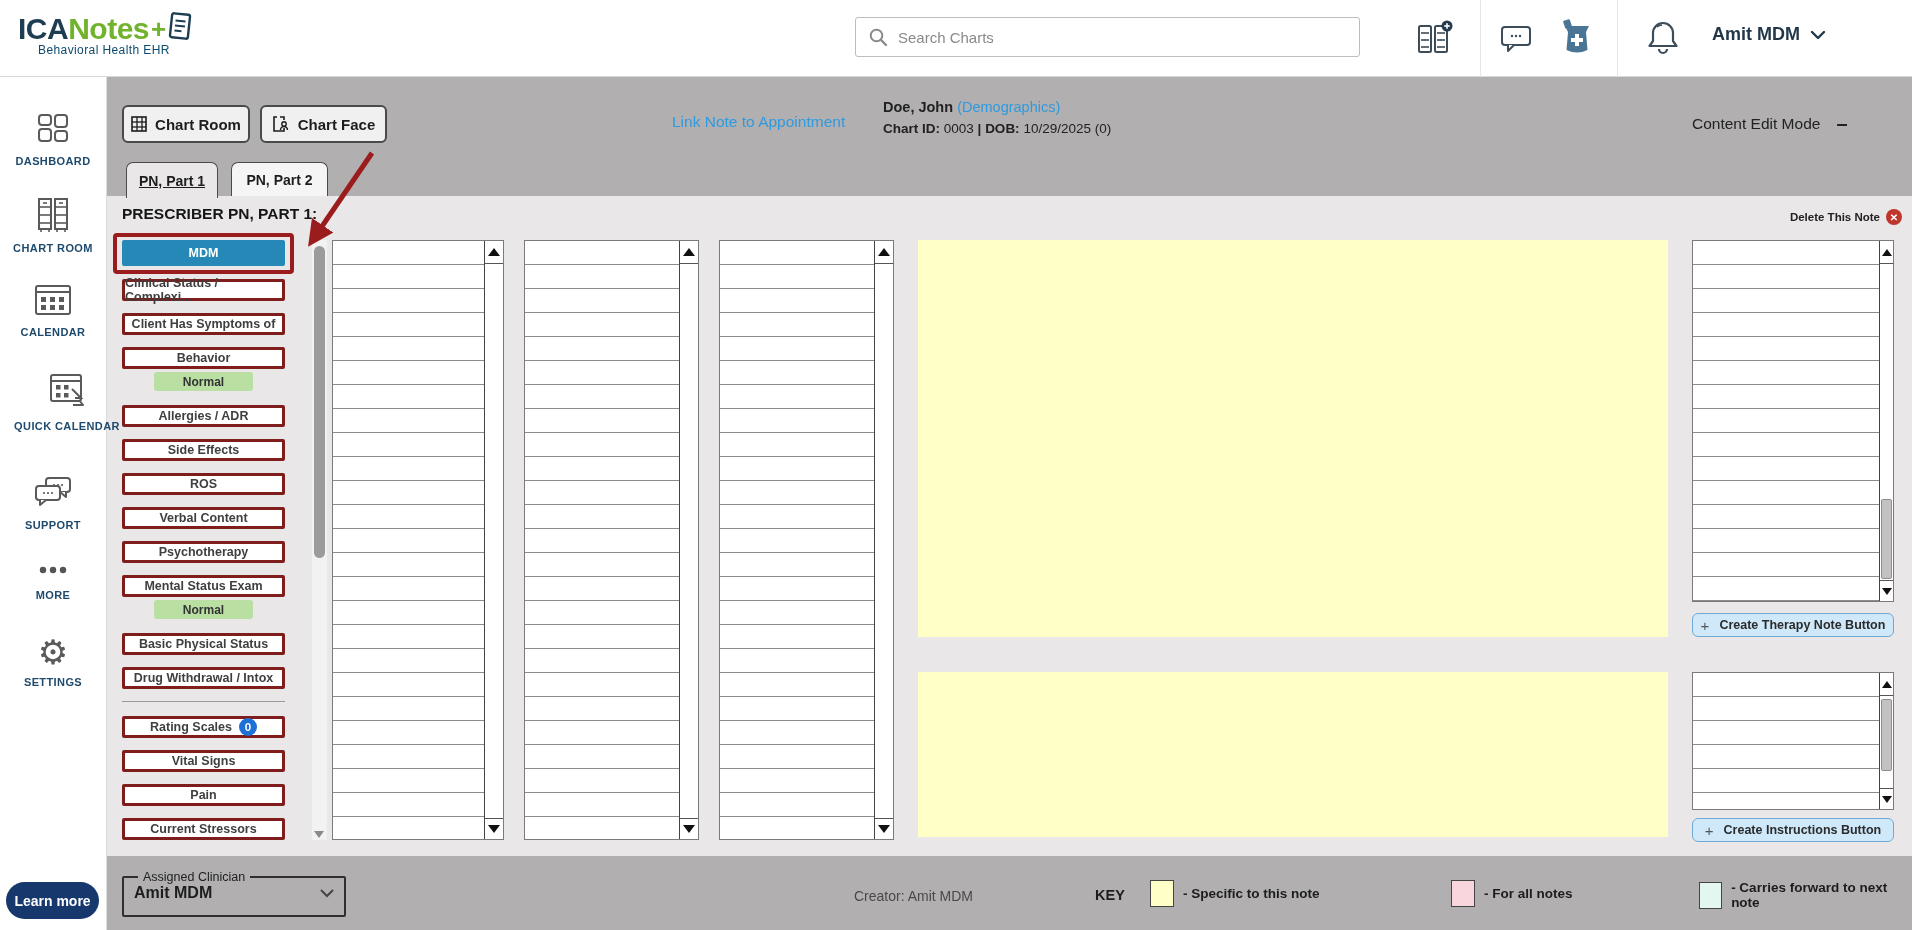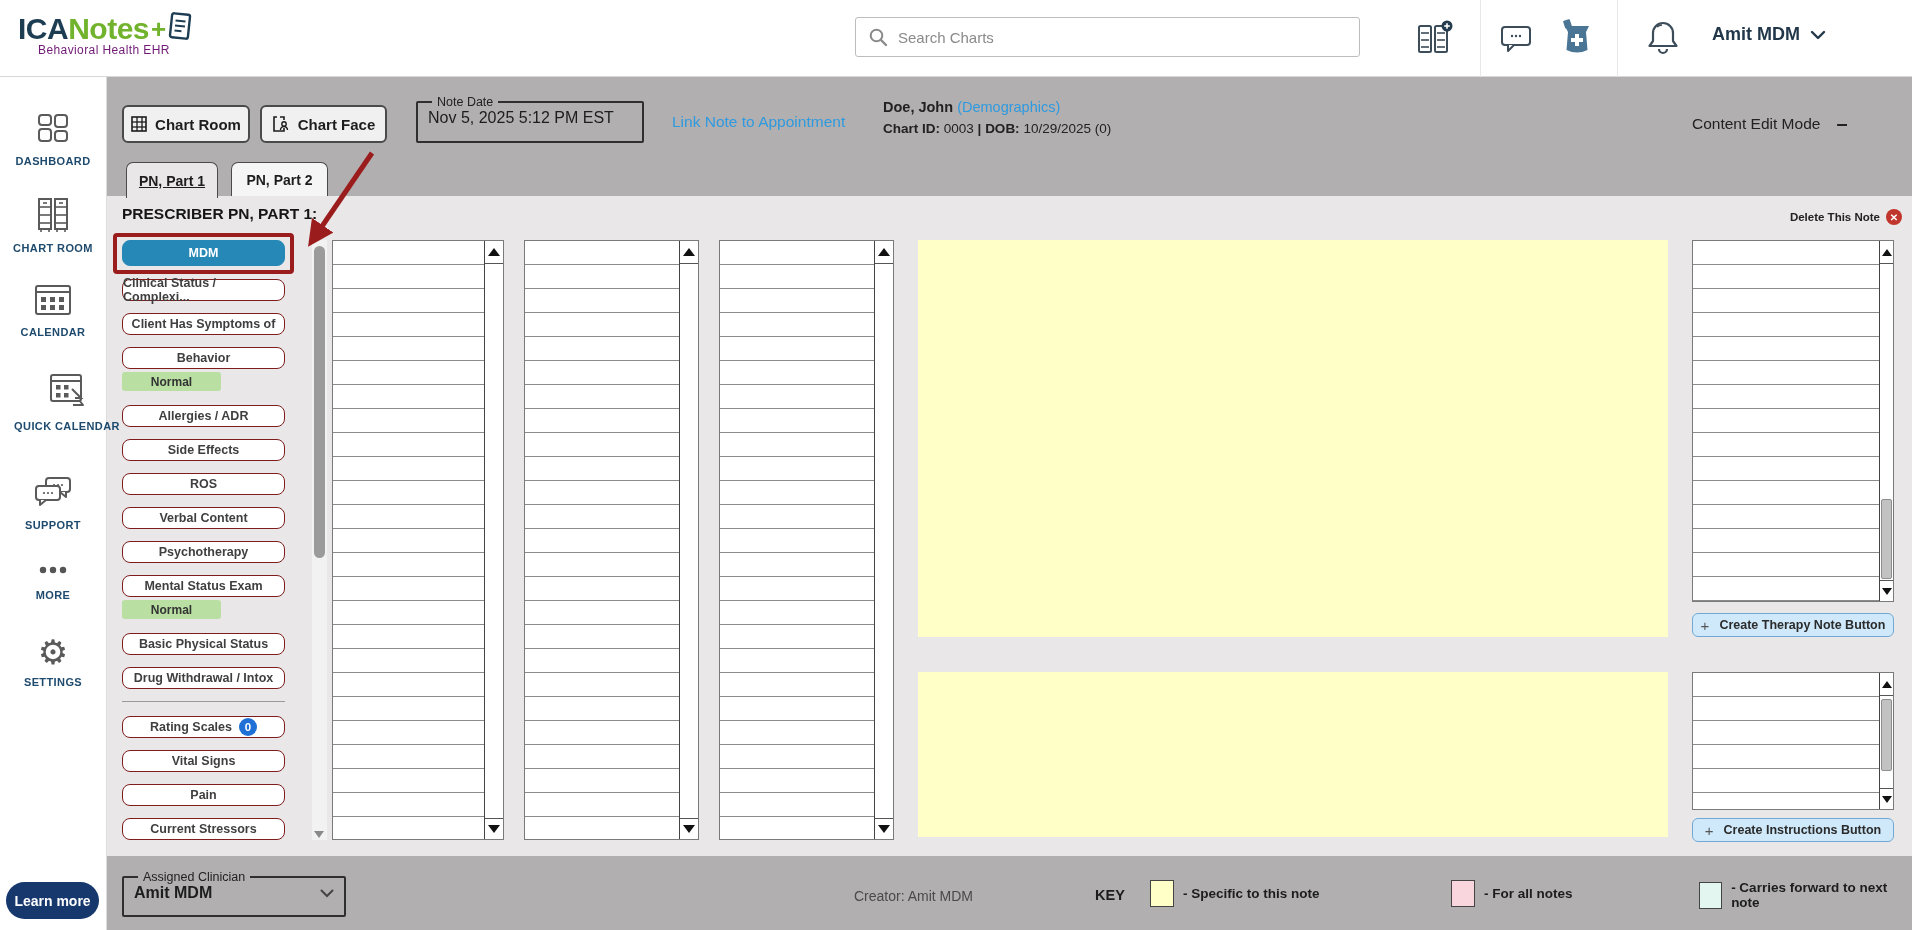--- a/index.html
+++ b/index.html
@@ -10,21 +10,21 @@
     -webkit-font-smoothing: antialiased;
   }
   
   .topbar { position:absolute; left:0; top:0; width:1912px; height:77px; background:#fff; border-bottom:1px solid #d8d8d8; z-index:20; }
   .logo { position:absolute; left:18px; top:12px; }
   .logo-line { font-size:30px; font-weight:bold; letter-spacing:-0.5px; display:flex; align-items:center; }
   .logo-ica { color:#1d3d52; }
   .logo-notes { color:#72b32d; }
   .logo-plus { color:#72b32d; font-size:26px; font-weight:bold; margin-left:2px; }
   .logo-doc { margin-left:1px; transform:rotate(6deg); margin-top:-6px; }
-  .logo-tagline { font-size:12px; color:#701a75; letter-spacing:0.4px; margin-left:20px; margin-top:-3px; }
+  .logo-tagline { font-size:12px; color:#0c4a6e; letter-spacing:0.4px; margin-left:20px; margin-top:-3px; }
   .searchbox { position:absolute; left:855px; top:17px; width:505px; height:40px; border:1px solid #bdbdbd; border-radius:3px; background:#fff; display:flex; align-items:center; padding-left:12px; }
   .searchbox input { border:none; outline:none; font-size:15px; color:#444; width:430px; margin-left:10px; font-family:"Liberation Sans",sans-serif; background:transparent; }
   .searchbox input::placeholder { color:#8a8a8a; }
   .topbar-divider { position:absolute; top:0; width:1px; height:77px; background:#e7e7e7; }
   .top-icon { position:absolute; top:20px; cursor:pointer; }
   .user-menu { position:absolute; left:1712px; top:24px; display:flex; align-items:center; gap:10px; font-size:18px; font-weight:bold; color:#22384a; cursor:pointer; }
   
   .sidebar { position:absolute; left:0; top:77px; width:107px; height:853px; background:#fff; border-right:1px solid #dcdcdc; z-index:10; }
   .side-item { position:absolute; left:0; width:106px; text-align:center; cursor:pointer; }
   .side-item .lbl { display:block; font-size:11px; font-weight:bold; color:#1e4a6d; letter-spacing:0.4px; margin-top:6px; line-height:14px; }
@@ -45,23 +45,23 @@
   .tab.active { background:#e9e7e7; height:36px; z-index:5; }
   .tab.active span { text-decoration:underline; }
   
   .panel { position:absolute; left:107px; top:196px; width:1805px; height:660px; background:#e9e7e7; z-index:4; }
   .note-title { position:absolute; left:15px; top:9px; font-size:15.5px; font-weight:bold; color:#151515; }
   .delete-note { position:absolute; right:10px; top:13px; display:flex; align-items:center; gap:6px; cursor:pointer; }
   .delete-note .txt { font-size:11.5px; font-weight:bold; color:#222; }
   .delete-x { width:16px; height:16px; border-radius:50%; background:#c0362c; color:#fff; font-size:10px; font-weight:bold; display:flex; align-items:center; justify-content:center; }
   
   .nav-col { position:absolute; left:15px; top:44px; width:163px; }
-  .nav-btn { height:22px; margin-bottom:12px; background:#fff; border:1px solid #7f1d1d; border-radius:8px; display:flex; align-items:center; justify-content:center; font-size:12.5px; font-weight:bold; color:#3f3f3f; cursor:pointer; position:relative; z-index:6; }
+  .nav-btn { height:22px; margin-bottom:12px; background:#fff; border:3px solid #7f1d1d; border-radius:2px; display:flex; align-items:center; justify-content:center; font-size:12.5px; font-weight:bold; color:#3f3f3f; cursor:pointer; position:relative; z-index:6; }
   .nav-btn.active { height:26px; margin-bottom:13px; background:#2688b6; border-color:#2688b6; color:#fff; }
-  .badge-row { height:19px; margin:-9px 0 14px 0; display:flex; justify-content:flex-start; }
+  .badge-row { height:19px; margin:-9px 0 14px 0; display:flex; justify-content:center; }
   .badge-green { width:99px; height:19px; background:#b9dfa3; border-radius:3px; display:flex; align-items:center; justify-content:center; font-size:12px; font-weight:bold; color:#333; }
   .count-badge { display:inline-flex; width:18px; height:18px; border-radius:50%; background:#1e6fd6; color:#fff; font-size:11.5px; font-weight:bold; align-items:center; justify-content:center; margin-left:7px; }
   .nav-divider { height:1px; background:#9a9a9a; margin:2px 0 14px 0; }
   
   .anno-rect { position:absolute; left:6px; top:37px; width:181px; height:41px; border:4px solid #9b1c1c; border-radius:4px; z-index:8; pointer-events:none; }
   .anno-arrow { position:absolute; left:173px; top:-55px; z-index:9; pointer-events:none; }
   
   .nav-scroll { position:absolute; left:205px; top:44px; width:15px; height:600px; background:#f2f2f2; }
   .nav-scroll .thumb { position:absolute; left:2px; top:6px; width:11px; height:312px; background:#9b9b9b; border-radius:6px; }
   .nav-scroll .tri-dn-gray { position:absolute; left:2px; bottom:2px; }
@@ -293,24 +293,20 @@
       <span>
         <svg width="18" height="18" viewBox="0 0 18 18">
             <path d="M5 2 L2 2 L2 16 L12 16 L12 13" fill="none" stroke="#1d1d1d" stroke-width="1.6"></path>
             <path d="M8 2 L12 2 L12 5" fill="none" stroke="#1d1d1d" stroke-width="1.6"></path>
             <circle cx="12" cy="9" r="2.2" fill="none" stroke="#1d1d1d" stroke-width="1.4"></circle>
             <path d="M8.5 15 a3.5 3.5 0 0 1 7 0" fill="none" stroke="#1d1d1d" stroke-width="1.4"></path>
           </svg>
       </span>
       <span>Chart Face</span>
     </div>
-    <fieldset class="fieldset-box" style="left:309px; top:18px; width:228px; height:48px; position:absolute;">
-      <legend>Note Date</legend>
-      <div class="val">Nov 5, 2025 5:12 PM EST</div>
-    </fieldset>
     <div class="link" style="position:absolute; left:565px; top:36px; font-size:15.5px;">Link Note to Appointment</div>
   </div>
 
   <div class="patient">
     <div>
       <b>Doe, John</b>
       <span class="link">(Demographics)</span>
     </div>
     <div style="font-size:13.5px;">
       <b>Chart ID:</b>

